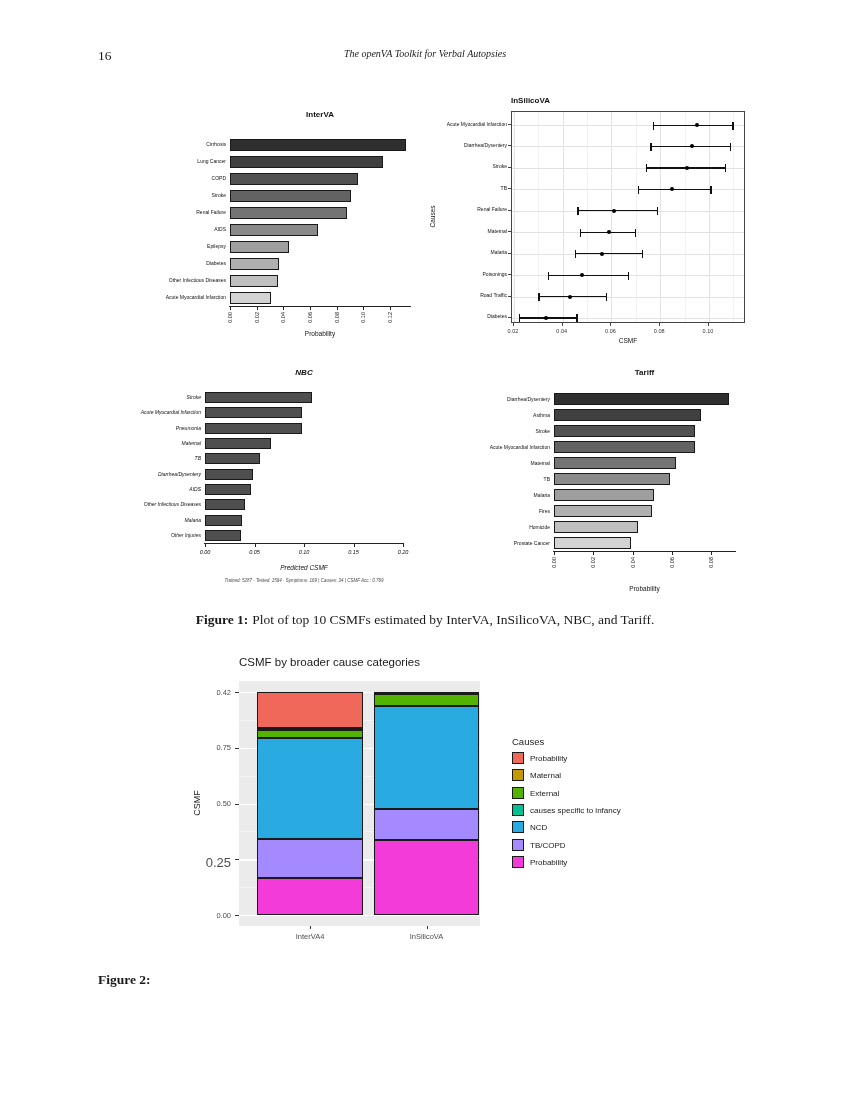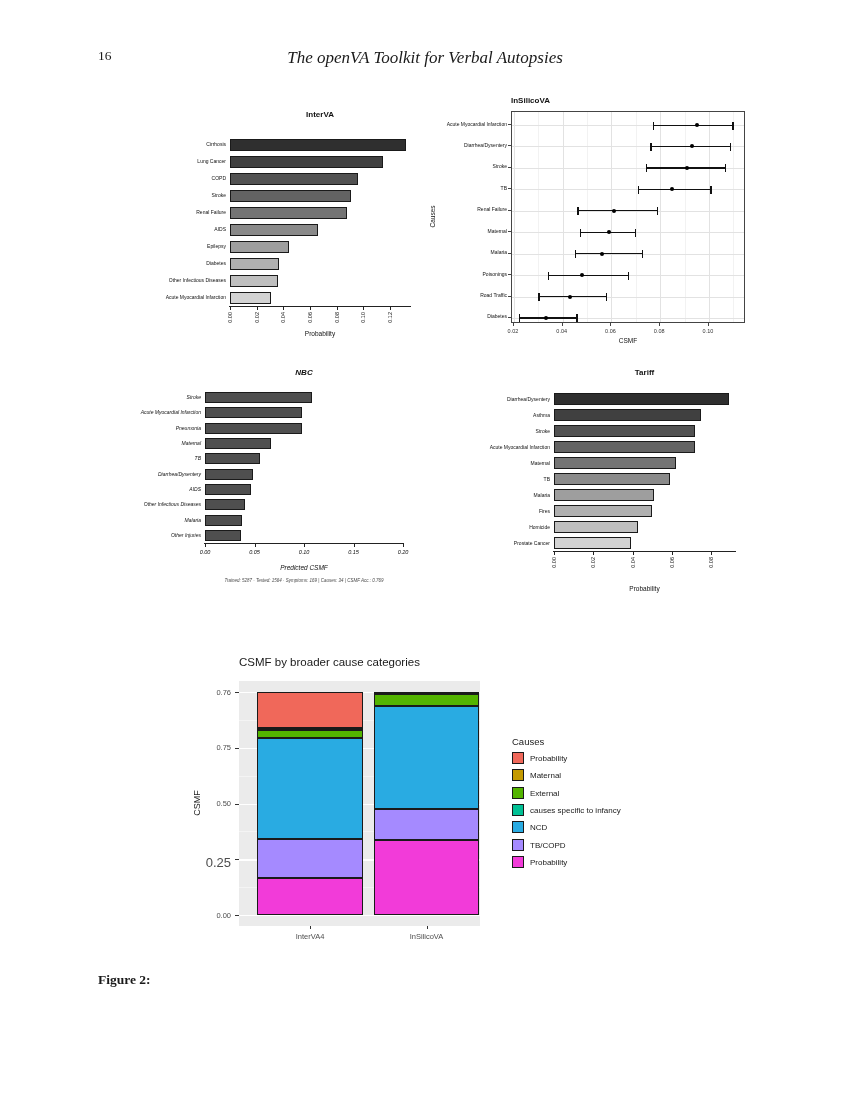--- a/index.html
+++ b/index.html
@@ -1,20 +1,20 @@
 <!DOCTYPE html>
 <html><head>
 <meta charset="utf-8">
 <style>
   html,body{margin:0;padding:0;background:#fff;}
   .page{position:relative;width:850px;height:1100px;background:#ffffff;overflow:hidden;
         font-family:"Liberation Serif","DejaVu Serif",serif;color:#1a1a1a;}
   .chart{position:absolute;font-family:"Liberation Sans","DejaVu Sans",sans-serif;color:#111;}
   .hdr-num{position:absolute;left:98px;top:48px;font-size:13.5px;}
-  .hdr-title{position:absolute;left:0;top:48px;width:850px;text-align:center;font-style:italic;font-size:17px;}
+  .hdr-title{position:absolute;left:0;top:48px;width:850px;text-align:center;font-style:italic;font-size:10px;}
   .caption1{position:absolute;left:0;top:612px;width:850px;text-align:center;font-size:13.5px;}
   .caption2{position:absolute;left:98px;top:972px;width:672px;font-size:13.5px;display:flex;}
   .cap-label{font-weight:bold;white-space:nowrap;margin-right:13px;}
   .cap2-text{line-height:1.6;}
 </style>
 </head>
 <body>
 
 <div class="page">
   <span class="hdr-num">16</span>
@@ -221,20 +221,23 @@
       <div style="position: absolute; left: 74px; top: 131px; width: 100.119px; height: 12px; background: rgb(158, 158, 158); border: 1px solid rgb(26, 26, 26); box-sizing: border-box;"></div>
       <div style="position: absolute; left: -38px; top: 133.5px; width: 108px; text-align: right; white-space: nowrap; font-size: 5px;">Malaria</div>
       <div style="position: absolute; left: 74px; top: 147px; width: 98.1562px; height: 12px; background: rgb(176, 176, 176); border: 1px solid rgb(26, 26, 26); box-sizing: border-box;"></div>
       <div style="position: absolute; left: -38px; top: 149.5px; width: 108px; text-align: right; white-space: nowrap; font-size: 5px;">Fires</div>
       <div style="position: absolute; left: 74px; top: 163px; width: 84.4143px; height: 12px; background: rgb(191, 191, 191); border: 1px solid rgb(26, 26, 26); box-sizing: border-box;"></div>
       <div style="position: absolute; left: -38px; top: 165.5px; width: 108px; text-align: right; white-space: nowrap; font-size: 5px;">Homicide</div>
       <div style="position: absolute; left: 74px; top: 179px; width: 76.5618px; height: 12px; background: rgb(211, 211, 211); border: 1px solid rgb(26, 26, 26); box-sizing: border-box;"></div>
       <div style="position: absolute; left: -38px; top: 181.5px; width: 108px; text-align: right; white-space: nowrap; font-size: 5px;">Prostate Cancer</div>
     </div>
 
+  <div class="caption1">
+    <span class="cap-label" style="margin-right:4px;">Figure 1:</span><span>Plot of top 10 CSMFs estimated by InterVA, InSilicoVA, NBC, and Tariff.</span>
+  </div>
 
   <div id="chart-stacked" class="chart" style="left:180px;top:648px;width:560px;height:312px;">
       <div style="position: absolute; left: 59px; top: 8px; font-size: 11.5px; color: rgb(26, 26, 26);">CSMF by broader cause categories</div>
       <div style="position: absolute; left: 59px; top: 33px; width: 241px; height: 245px; background: rgb(235, 235, 235);">
         <div style="position: absolute; left: 0px; top: 206.125px; width: 100%; height: 1px; background: rgb(244, 244, 244);"></div>
         <div style="position: absolute; left: 0px; top: 150.375px; width: 100%; height: 1px; background: rgb(244, 244, 244);"></div>
         <div style="position: absolute; left: 0px; top: 94.625px; width: 100%; height: 1px; background: rgb(244, 244, 244);"></div>
         <div style="position: absolute; left: 0px; top: 38.875px; width: 100%; height: 1px; background: rgb(244, 244, 244);"></div>
         <div style="position: absolute; left: 0px; top: 234px; width: 100%; height: 1.4px; background: rgb(255, 255, 255);"></div>
         <div style="position: absolute; left: 0px; top: 178.25px; width: 100%; height: 1.4px; background: rgb(255, 255, 255);"></div>
@@ -259,21 +262,21 @@
       <div style="position: absolute; left: 206.5px; top: 284px; width: 80px; text-align: center; font-size: 7.5px; color: rgb(77, 77, 77);">InSilicoVA</div>
       <div style="position: absolute; left: 55px; top: 267px; width: 4px; height: 1px; background: rgb(51, 51, 51);"></div>
       <div style="position: absolute; left: 19px; top: 262.5px; width: 32px; text-align: right; font-size: 7.5px; color: rgb(77, 77, 77);">0.00</div>
       <div style="position: absolute; left: 55px; top: 211.25px; width: 4px; height: 1px; background: rgb(51, 51, 51);"></div>
       <div style="position: absolute; left: 19px; top: 206.75px; width: 32px; text-align: right; font-size: 13px; color: rgb(77, 77, 77);">0.25</div>
       <div style="position: absolute; left: 55px; top: 155.5px; width: 4px; height: 1px; background: rgb(51, 51, 51);"></div>
       <div style="position: absolute; left: 19px; top: 151px; width: 32px; text-align: right; font-size: 7.5px; color: rgb(77, 77, 77);">0.50</div>
       <div style="position: absolute; left: 55px; top: 99.75px; width: 4px; height: 1px; background: rgb(51, 51, 51);"></div>
       <div style="position: absolute; left: 19px; top: 95.25px; width: 32px; text-align: right; font-size: 7.5px; color: rgb(77, 77, 77);">0.75</div>
       <div style="position: absolute; left: 55px; top: 44px; width: 4px; height: 1px; background: rgb(51, 51, 51);"></div>
-      <div style="position: absolute; left: 19px; top: 39.5px; width: 32px; text-align: right; font-size: 7.5px; color: rgb(77, 77, 77);">0.76</div>
+      <div style="position: absolute; left: 19px; top: 39.5px; width: 32px; text-align: right; font-size: 7.5px; color: rgb(77, 77, 77);">0.42</div>
       <div style="position: absolute; left: -8px; top: 149.5px; width: 50px; text-align: center; font-size: 9px; color: rgb(26, 26, 26); transform: rotate(-90deg);">CSMF</div>
       <div style="position: absolute; left: 332px; top: 88px; font-size: 9.5px; color: rgb(26, 26, 26);">Causes</div>
       <div style="position: absolute; left: 332px; top: 104px; width: 12px; height: 12px; background: rgb(240, 104, 90); border: 1px solid rgb(26, 26, 26); box-sizing: border-box;"></div>
       <div style="position: absolute; left: 350px; top: 106px; font-size: 8px; white-space: nowrap; color: rgb(26, 26, 26);">Probability</div>
       <div style="position: absolute; left: 332px; top: 121.3px; width: 12px; height: 12px; background: rgb(196, 154, 0); border: 1px solid rgb(26, 26, 26); box-sizing: border-box;"></div>
       <div style="position: absolute; left: 350px; top: 123.3px; font-size: 8px; white-space: nowrap; color: rgb(26, 26, 26);">Maternal</div>
       <div style="position: absolute; left: 332px; top: 138.6px; width: 12px; height: 12px; background: rgb(83, 180, 0); border: 1px solid rgb(26, 26, 26); box-sizing: border-box;"></div>
       <div style="position: absolute; left: 350px; top: 140.6px; font-size: 8px; white-space: nowrap; color: rgb(26, 26, 26);">External</div>
       <div style="position: absolute; left: 332px; top: 155.9px; width: 12px; height: 12px; background: rgb(0, 192, 148); border: 1px solid rgb(26, 26, 26); box-sizing: border-box;"></div>
       <div style="position: absolute; left: 350px; top: 157.9px; font-size: 8px; white-space: nowrap; color: rgb(26, 26, 26);">causes specific to infancy</div>

